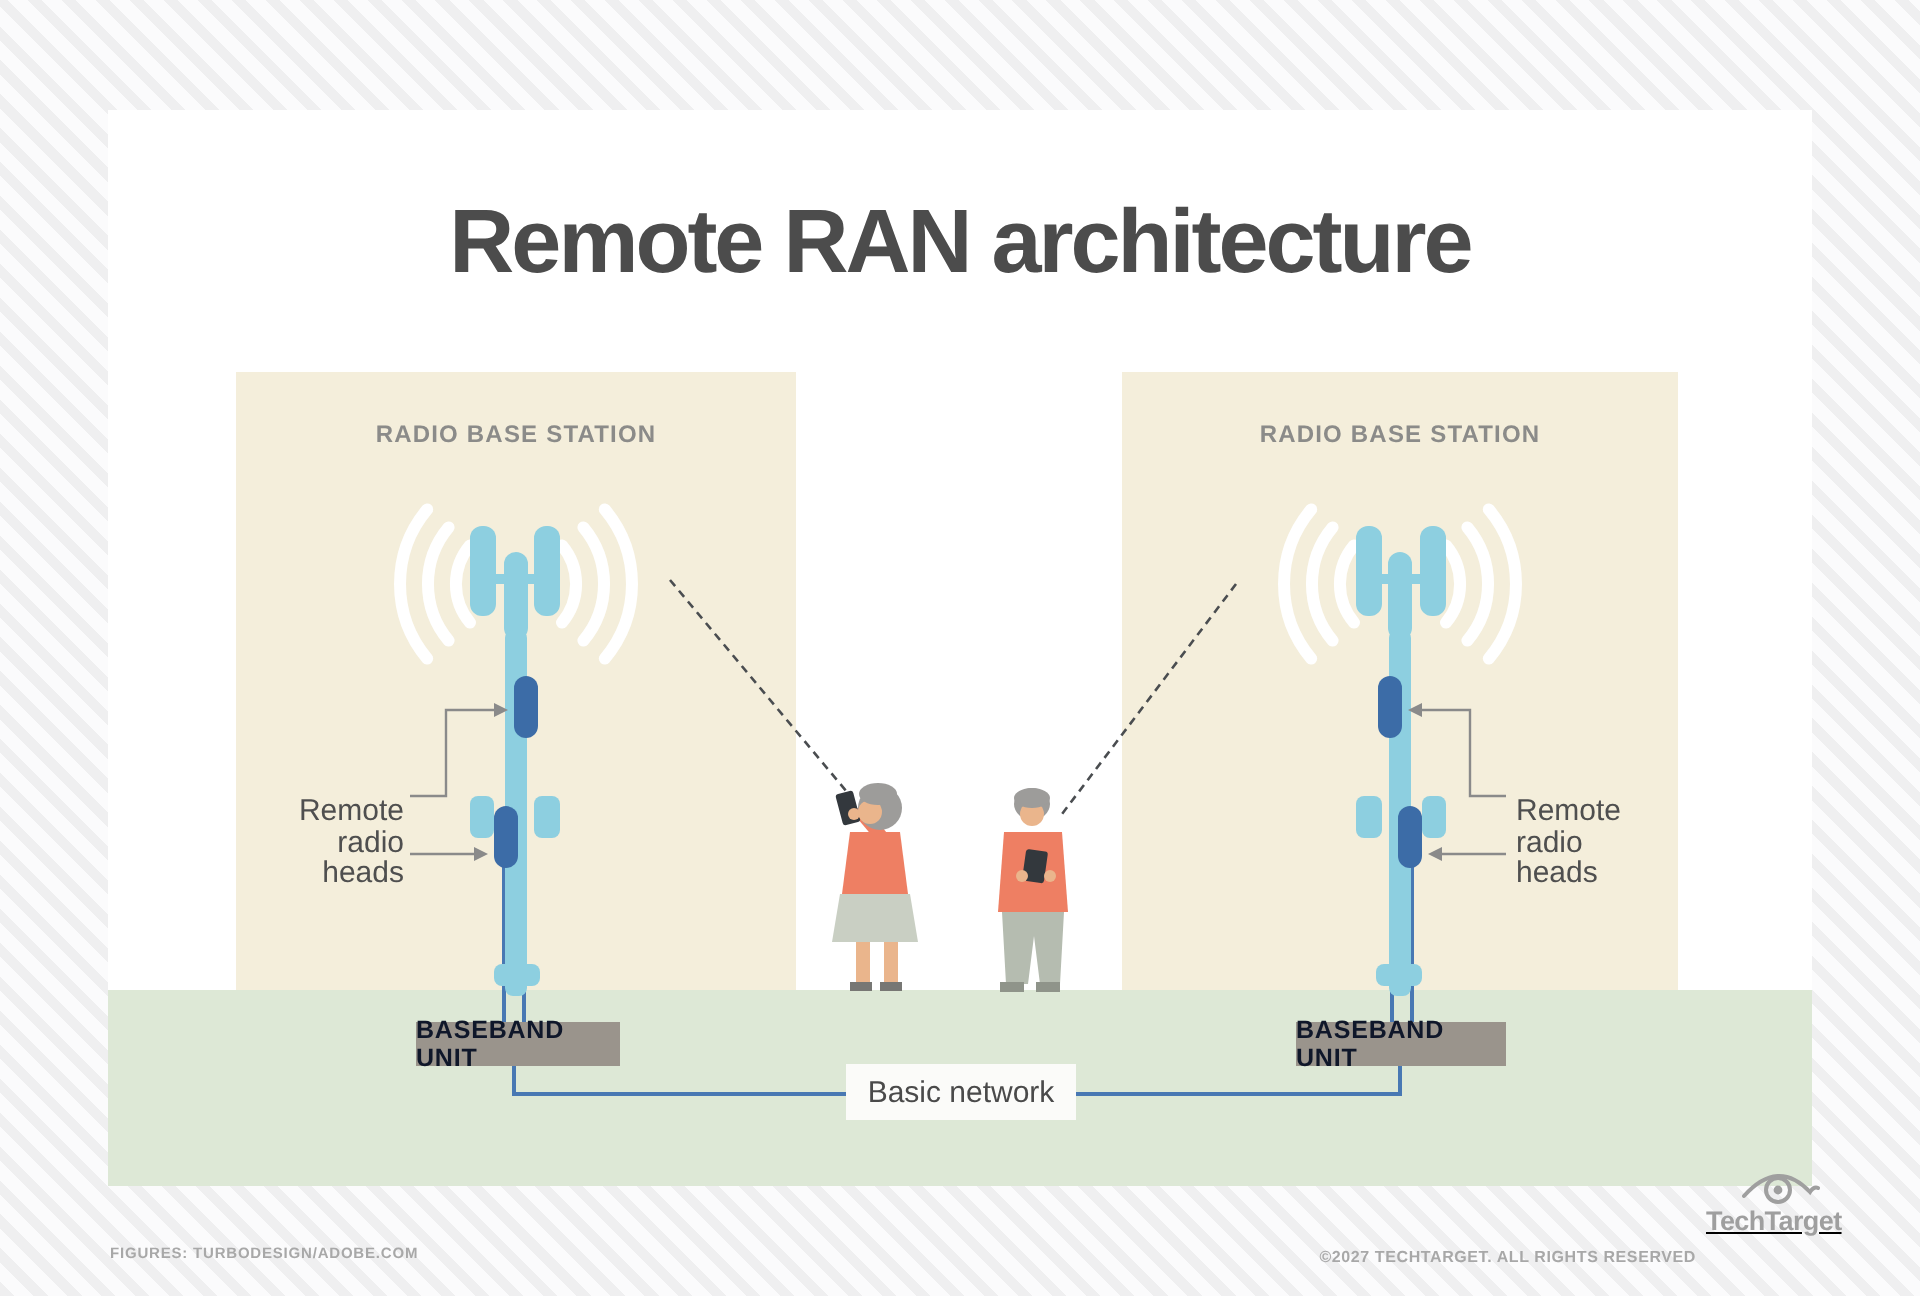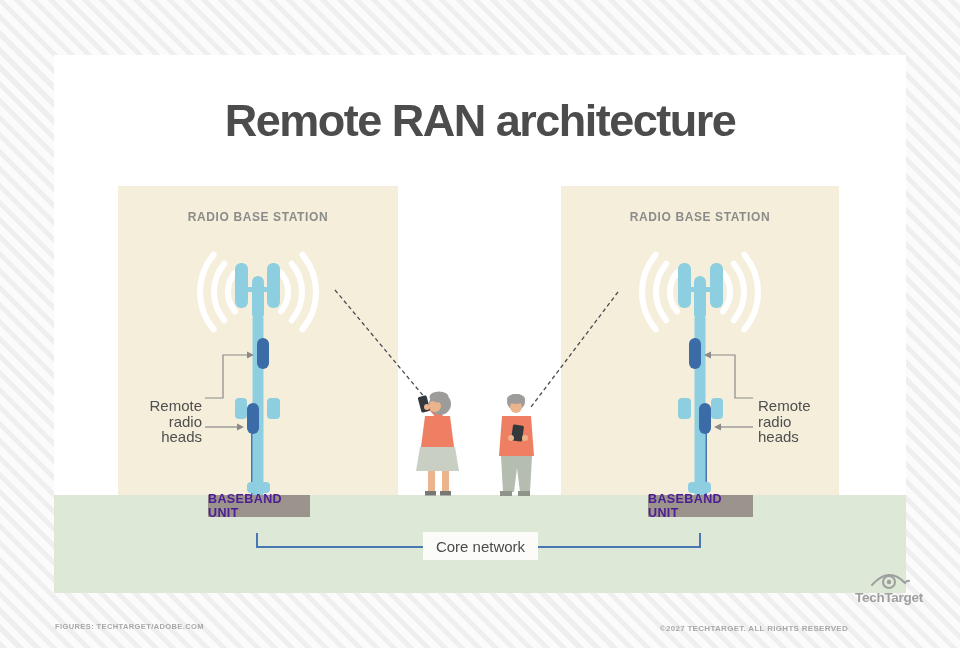--- a/index.html
+++ b/index.html
@@ -28,40 +28,40 @@
   .station-label.left{left:64px;width:280px;}
   .station-label.right{left:507px;width:278px;}
   svg.diagram{position:absolute;left:0;top:0;width:852px;height:538px;}
   .remote-label{
     position:absolute;top:331px;font-size:15px;line-height:15.5px;
     color:#4f4f4f;white-space:pre-line;font-weight:400;margin-top:12px;
   }
   .remote-label.left{left:58px;width:90px;text-align:right;}
   .remote-label.right{left:704px;width:90px;text-align:left;}
   .baseband{
-    position:absolute;top:440px;height:22px;background:#9a948c;color:#4c1d95;
+    position:absolute;top:456px;height:22px;background:#9a948c;color:#0f172a;
     font-size:12.5px;font-weight:700;letter-spacing:.4px;
     display:flex;align-items:center;justify-content:center;
   }
   .baseband.left{left:154px;width:102px;}
   .baseband.right{left:594px;width:105px;}
   .core-box{
     position:absolute;left:369px;top:477px;width:115px;height:28px;background:#fbfbf9;
     display:flex;align-items:center;justify-content:center;
     font-size:15px;color:#4a4a4a;font-weight:500;
   }
   .credit{
     position:absolute;left:55px;top:622px;
     font-size:7.5px;font-weight:700;letter-spacing:.4px;color:#a8a8a8;
   }
   .copyright{
     position:absolute;right:112px;top:624px;
     font-size:8px;font-weight:700;letter-spacing:.3px;color:#a8a8a8;
   }
-  .brand{position:absolute;left:853px;top:570px;width:72px;text-align:center;}
+  .brand{position:absolute;left:853px;top:583px;width:72px;text-align:left;text-decoration:underline;}
   .brand .mark{display:block;margin:0 auto;}
   .brand .word{
     font-size:13.5px;font-weight:700;color:#9f9f9f;letter-spacing:-.3px;margin-top:1px;
   }
 </style>
 </head>
 <body>
 
 <div class="card">
 
@@ -169,24 +169,24 @@
   <div class="remote-label left">Remote
 radio
 heads</div>
   <div class="remote-label right">Remote
 radio
 heads</div>
 
   <div class="baseband left">BASEBAND UNIT</div>
   <div class="baseband right">BASEBAND UNIT</div>
 
-  <div class="core-box">Core network</div>
+  <div class="core-box">Basic network</div>
 </div>
 
-<div class="credit">FIGURES: TECHTARGET/ADOBE.COM</div>
+<div class="credit">FIGURES: TURBODESIGN/ADOBE.COM</div>
 <div class="copyright">©2027 TECHTARGET. ALL RIGHTS RESERVED</div>
 
 <div class="brand">
   <svg class="mark" width="44" height="19" viewBox="0 0 44 19">
     <path d="M 5 15 Q 22 -4 38 13 Q 40 10 42 11" stroke="#9f9f9f" stroke-width="2" fill="none" stroke-linecap="round"></path>
     <circle cx="22" cy="12" r="6" stroke="#9f9f9f" stroke-width="2" fill="none"></circle>
     <circle cx="22" cy="12" r="2.2" fill="#9f9f9f"></circle>
   </svg>
   <div class="word">TechTarget</div>
 </div>

